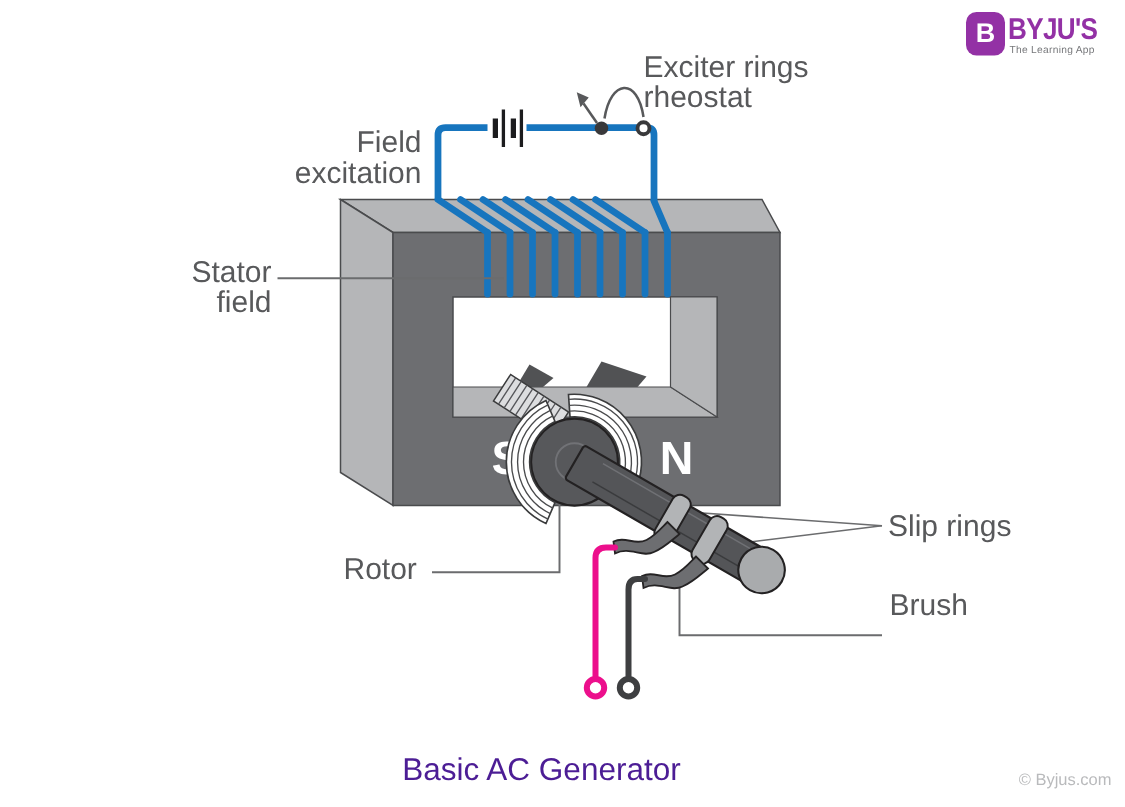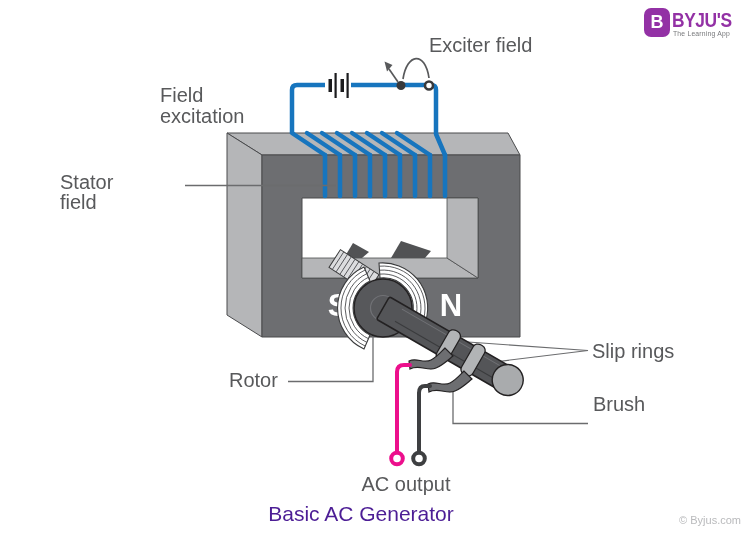--- a/index.html
+++ b/index.html
@@ -6,21 +6,21 @@
   #stage{
     position:relative;width:750px;height:538px;background:#fff;overflow:hidden;
     font-family:"Liberation Sans", sans-serif;
   }
   #stage svg{position:absolute;left:0;top:0;}
   .lbl{
     position:absolute;color:#58595b;font-size:20px;line-height:21px;
     white-space:nowrap;
   }
   .lbl.tight{line-height:20px;}
-  .r{}
+  .r{text-align:right;}
   .c{text-align:center;}
   #title{
     position:absolute;left:230px;top:502px;width:262px;text-align:center;
     color:#4c1d95;font-size:21px;
   }
   
   #logo-box{
     position:absolute;left:644px;top:8px;width:26px;height:29px;
     background:#9331a5;border-radius:7px;color:#fff;font-weight:bold;
     font-size:18px;line-height:29px;text-align:center;
@@ -142,40 +142,40 @@
     <path d="M428,384 C436,380 442,387 450,383 C456,380 460,375 464,371 L472,379 C467,383 462,388 455,391 C447,395 439,387 429,392 Z" fill="#6d6e71" stroke="#252324" stroke-width="1.2"></path>
 
     <path d="M410,365 L404,365 Q397,365 397,372 L397,451" fill="none" stroke="#ec0f8c" stroke-width="4" stroke-linecap="round"></path>
     <path d="M430,386 L425,386 Q419,386 419,393 L419,451" fill="none" stroke="#3e3f41" stroke-width="4" stroke-linecap="round"></path>
     <circle cx="397" cy="458.5" r="5.8" fill="#ffffff" stroke="#ec0f8c" stroke-width="4"></circle>
     <circle cx="419" cy="458.5" r="5.8" fill="#ffffff" stroke="#3e3f41" stroke-width="4"></circle>
   </g>
 </svg>
 
   <div class="lbl tight" style="left:429px;top:35px;">
-    <div>Exciter field</div>
+    <div>Exciter rings</div>
+    <div>rheostat</div>
   </div>
 
   <div class="lbl r" style="left:160px;top:85px;width:121px;">
     <div>Field</div>
     <div>excitation</div>
   </div>
 
   <div class="lbl r tight" style="left:60px;top:172px;width:121px;">
     <div>Stator</div>
     <div>field</div>
   </div>
 
   <div class="lbl" style="left:229px;top:370px;">Rotor</div>
 
   <div class="lbl" style="left:592px;top:341px;">Slip rings</div>
 
   <div class="lbl" style="left:593px;top:394px;">Brush</div>
 
-  <div class="lbl c" style="left:330px;top:474px;width:152px;">AC output</div>
 
   <div id="title">Basic AC Generator</div>
 
   <div id="logo-box">B</div>
   <div id="logo-name">BYJU'S</div>
   <div id="logo-tagline">The Learning App</div>
   <div id="copyright">© Byjus.com</div>
 
 </div>
 

